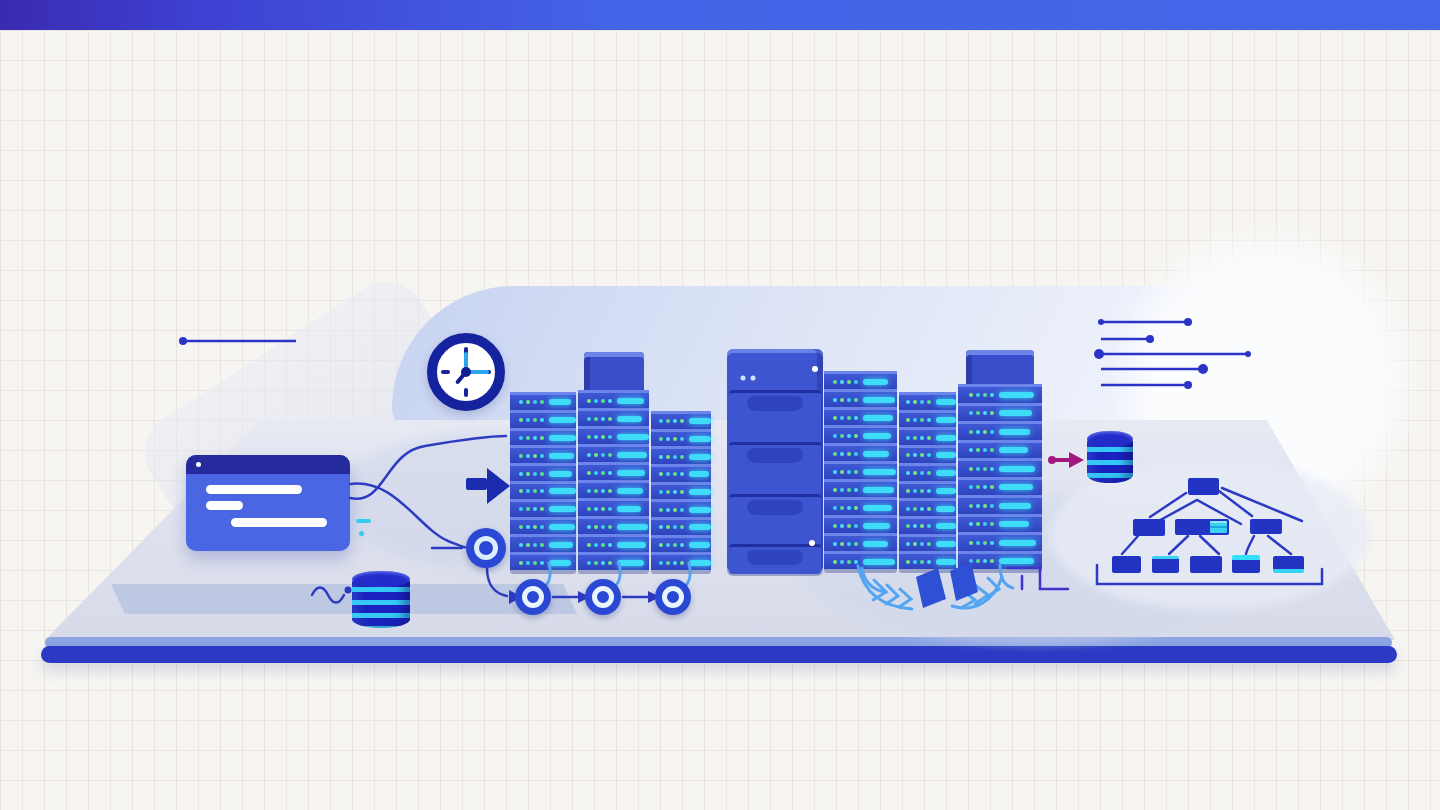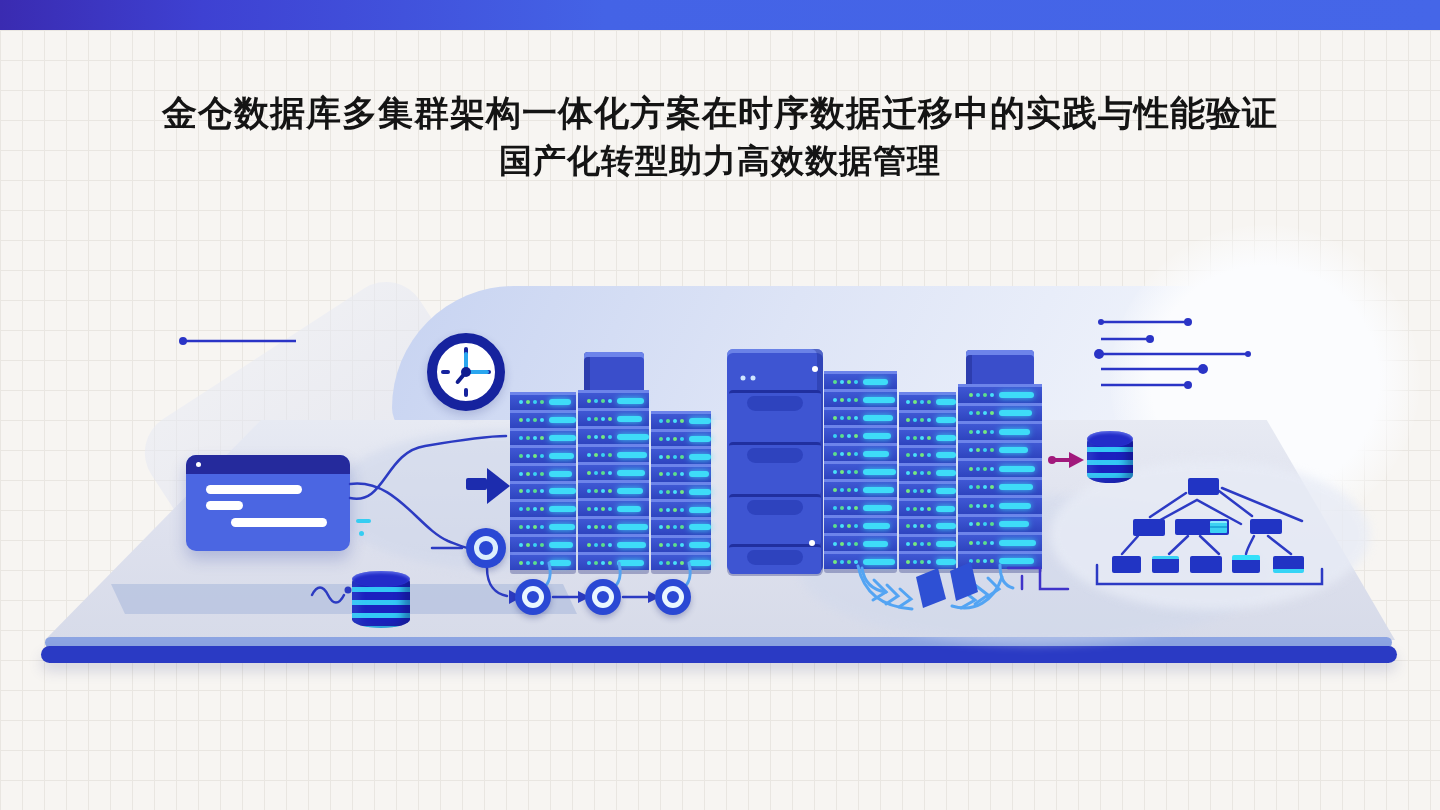--- a/index.html
+++ b/index.html
@@ -95,22 +95,20 @@
   .tn-cyan-block{position:absolute;right:2px;top:2px;bottom:2px;width:17px;border-radius:1px;background:#3bd2f3;
     background-image:linear-gradient(180deg,#8aeafc 0 2px,rgba(0,0,0,0) 2px 5px,#1fa9dd 5px 7px,rgba(0,0,0,0) 7px);}
   .deco{position:absolute;left:0;top:0;z-index:4;}
 </style>
 </head>
 <body>
 
 <div class="stage">
   <div class="topbar"></div>
 
-  <div class="title">金仓数据库多集群架构一体化方案在时序数据迁移中的实践与性能验证</div>
-  <div class="subtitle">国产化转型助力高效数据管理</div>
 
   <div>
 
     <div class="swoosh-tail"></div>
     <div class="swoosh"></div>
     <div class="swoosh-circle"></div>
 
     <div class="platform-top"></div>
     <div class="platform-mid"></div>
     <div class="platform-base"></div>

